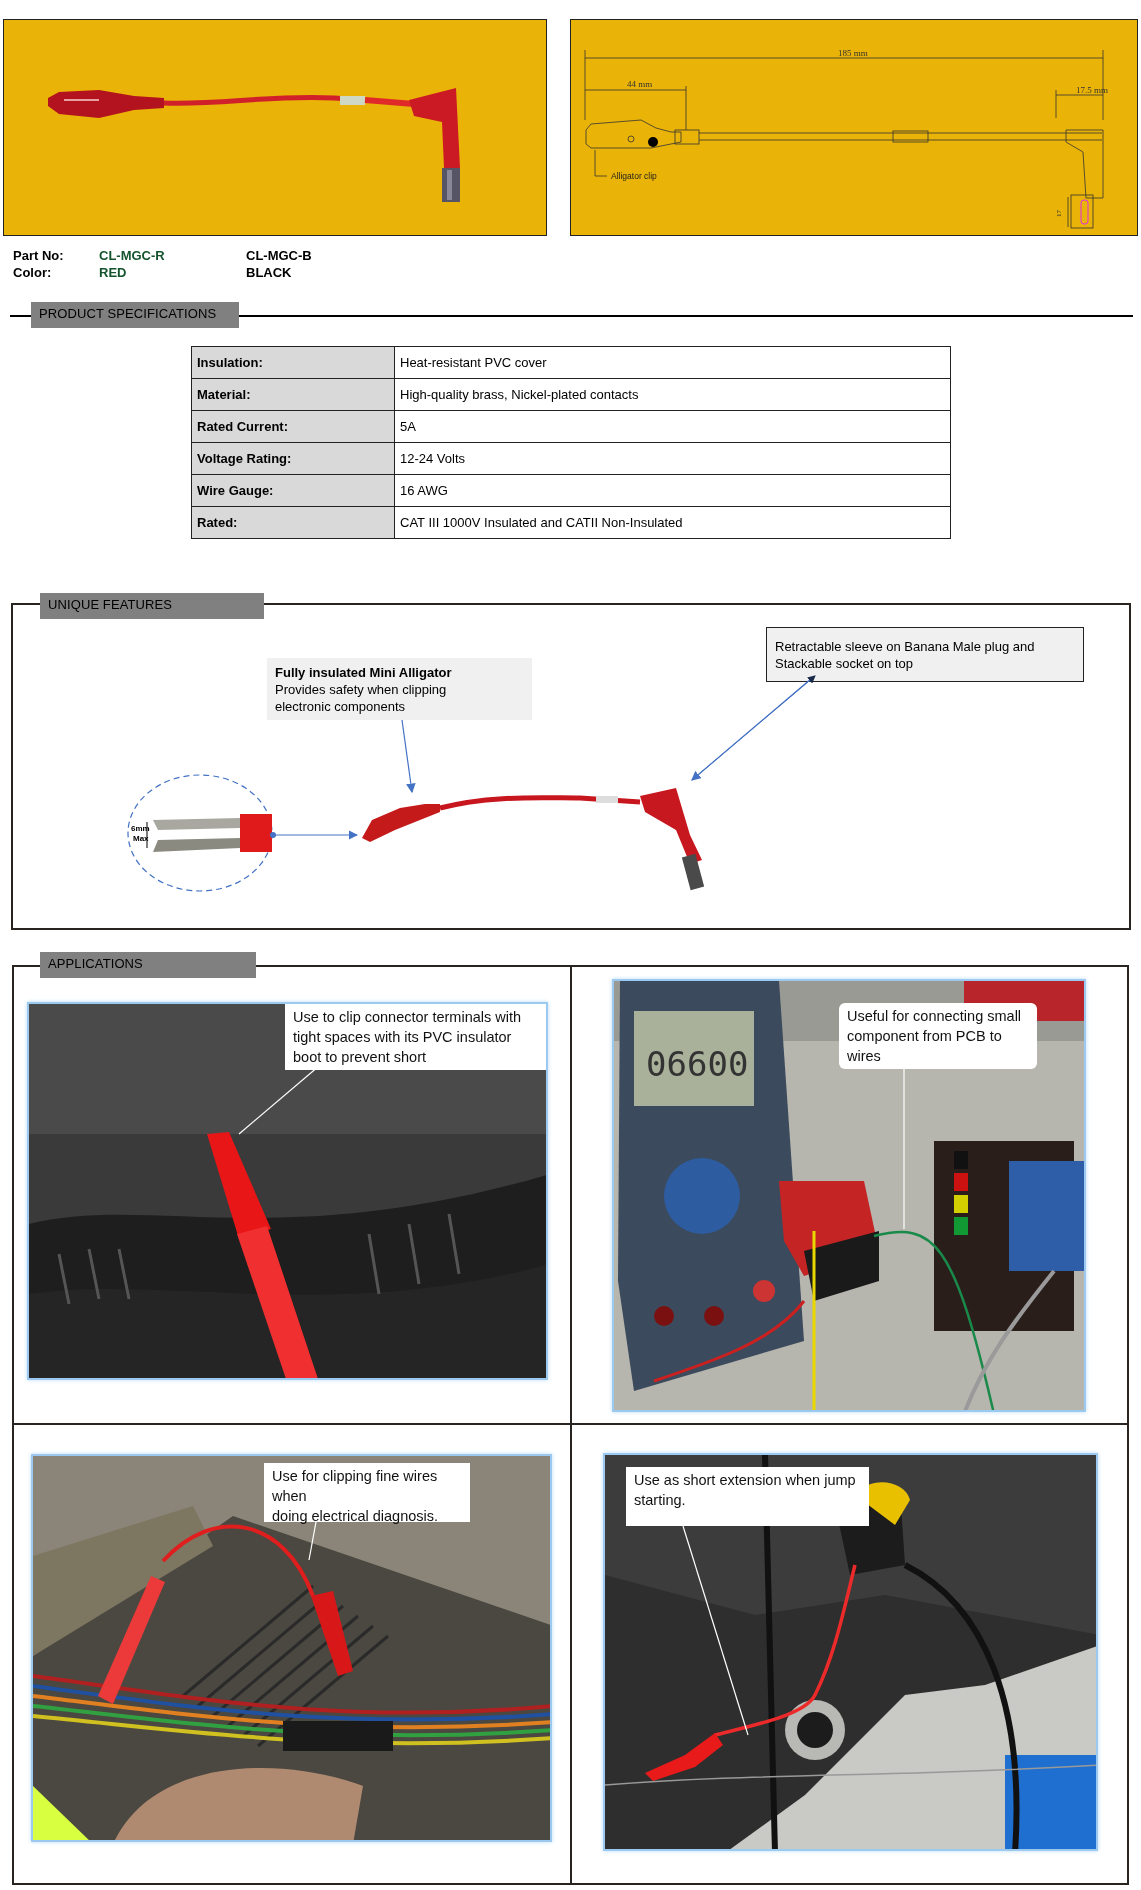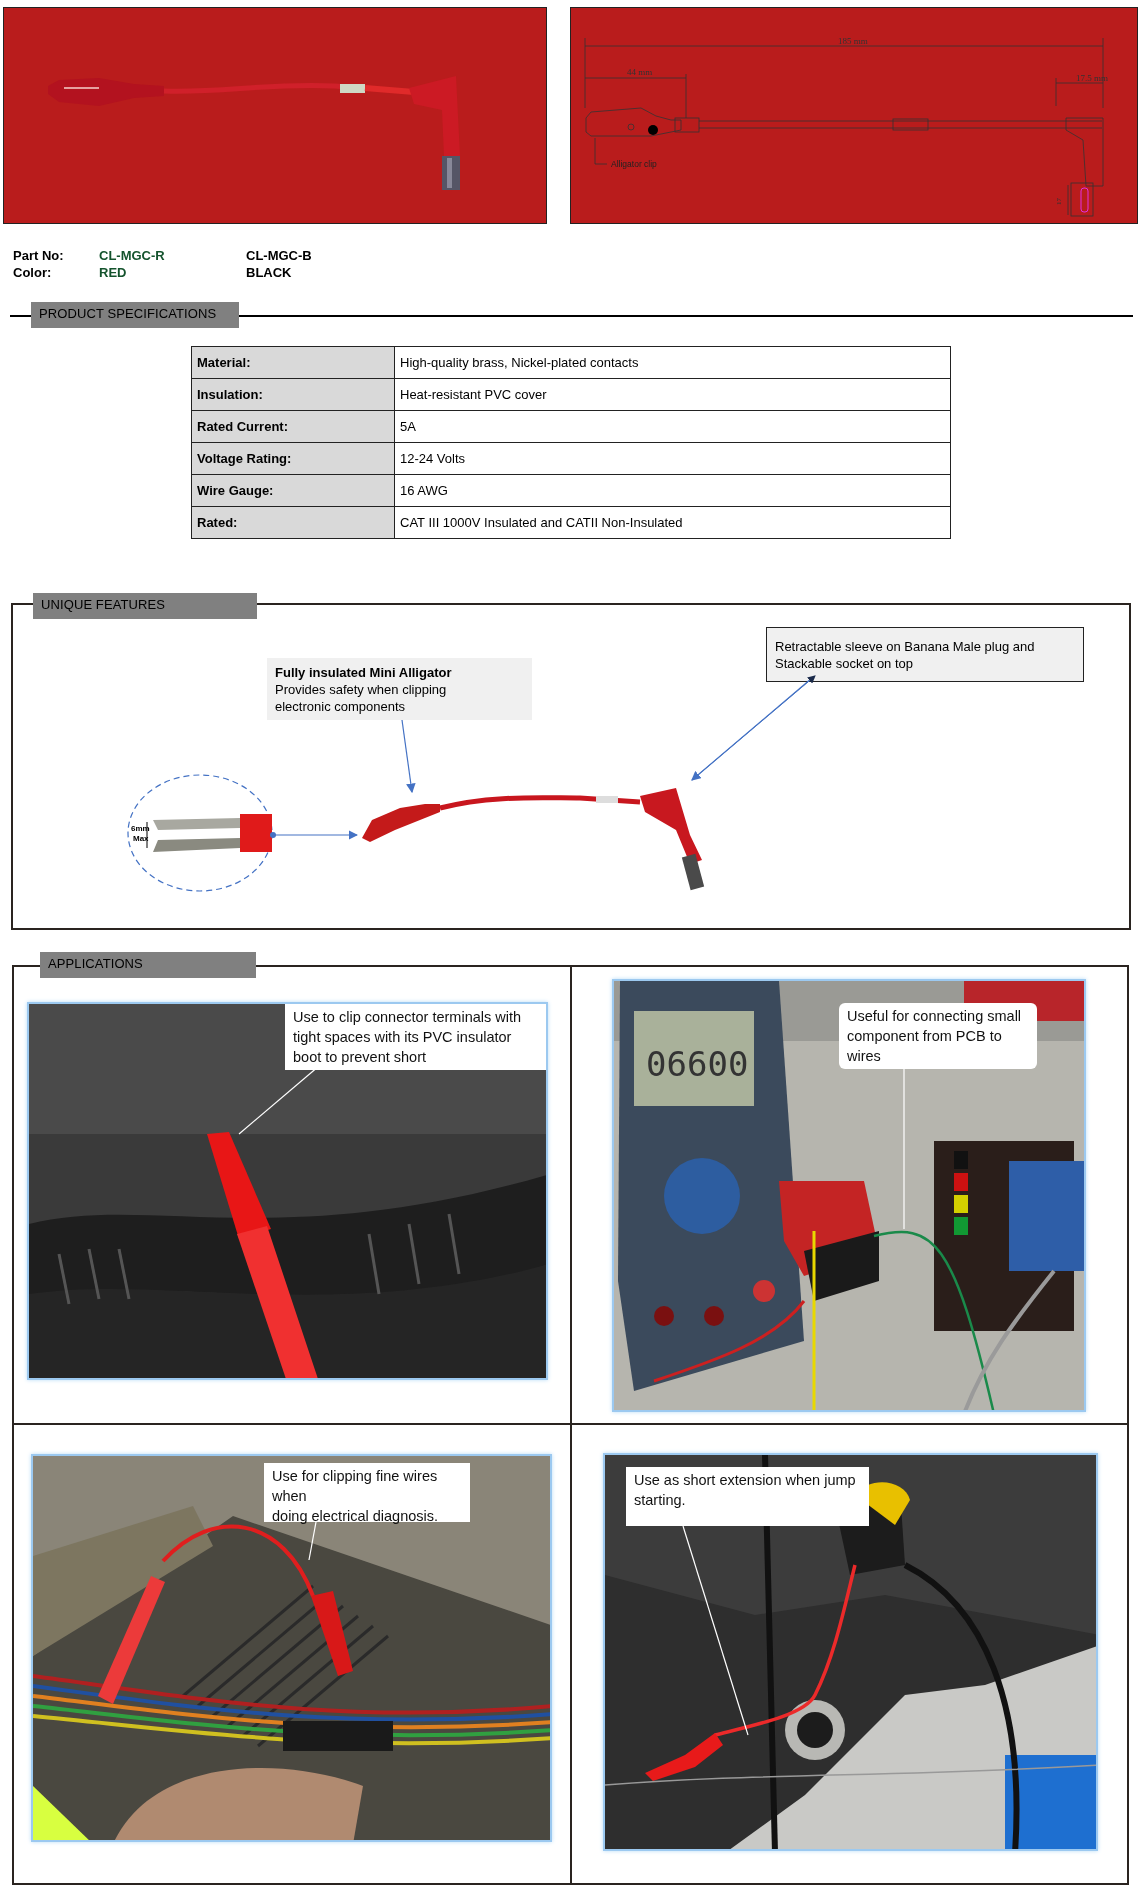--- a/index.html
+++ b/index.html
@@ -1,21 +1,21 @@
 <!DOCTYPE html>
 <html><head>
 <meta charset="utf-8">
 <style>
   * { box-sizing: border-box; margin: 0; padding: 0; }
   html, body { width: 1141px; height: 1890px; background: #ffffff; overflow: hidden; }
   body { position: relative; font-family: "Liberation Sans", "DejaVu Sans", sans-serif; color: #000; }
   .abs { position: absolute; }
 
   
-  .img-box { border: 1px solid #222; background: #b91c1c; overflow: hidden; }
+  .img-box { border: 1px solid #222; background: #eab308; overflow: hidden; margin-top: 12px; }
   .photo-box { left: 3px; top: 7px; width: 544px; height: 217px; }
   .drawing-box { left: 570px; top: 7px; width: 568px; height: 217px; }
 
   
   .part-info { left: 13px; top: 247px; font-size: 13px; font-weight: bold; line-height: 17px; }
   .part-info .lbl { position: absolute; left: 0; width: 80px; }
   .part-info .red { position: absolute; left: 86px; color: #14532d; }
   .part-info .blk { position: absolute; left: 233px; }
 
   
@@ -105,48 +105,48 @@
   </div>
 </div>
 
 <div class="abs hline" style="left:10px;top:315px;width:22px;"></div>
 <div class="abs sec-label" style="left:31px;top:302px;width:208px;">PRODUCT SPECIFICATIONS</div>
 <div class="abs hline" style="left:239px;top:315px;width:894px;"></div>
 
 <table class="spec">
   <tbody>
     <tr>
+        <td class="k">Insulation:</td>
+        <td class="v">Heat-resistant PVC cover</td>
+      </tr>
+    <tr>
         <td class="k">Material:</td>
         <td class="v">High-quality brass, Nickel-plated contacts</td>
       </tr>
     <tr>
-        <td class="k">Insulation:</td>
-        <td class="v">Heat-resistant PVC cover</td>
-      </tr>
-    <tr>
         <td class="k">Rated Current:</td>
         <td class="v">5A</td>
       </tr>
     <tr>
         <td class="k">Voltage Rating:</td>
         <td class="v">12-24 Volts</td>
       </tr>
     <tr>
         <td class="k">Wire Gauge:</td>
         <td class="v">16 AWG</td>
       </tr>
     <tr>
         <td class="k">Rated:</td>
         <td class="v">CAT III 1000V Insulated and CATII Non-Insulated</td>
       </tr>
   </tbody>
 </table>
 
 <div class="abs uf-frame"></div>
-<div class="abs sec-label" style="left:33px;top:593px;width:224px;">UNIQUE FEATURES</div>
+<div class="abs sec-label" style="left:40px;top:593px;width:224px;">UNIQUE FEATURES</div>
 
 <div class="abs callout" style="left:267px;top:658px;width:265px;height:62px;">
   <div style="font-weight:bold;">Fully insulated Mini Alligator</div>
   <div>Provides safety when clipping</div>
   <div>electronic components</div>
 </div>
 
 <div class="abs callout bordered" style="left:756px;top:627px;width:318px;height:55px;padding-top:10px;">
   <div>Retractable sleeve on Banana Male plug and</div>
   <div>Stackable socket on top</div>

